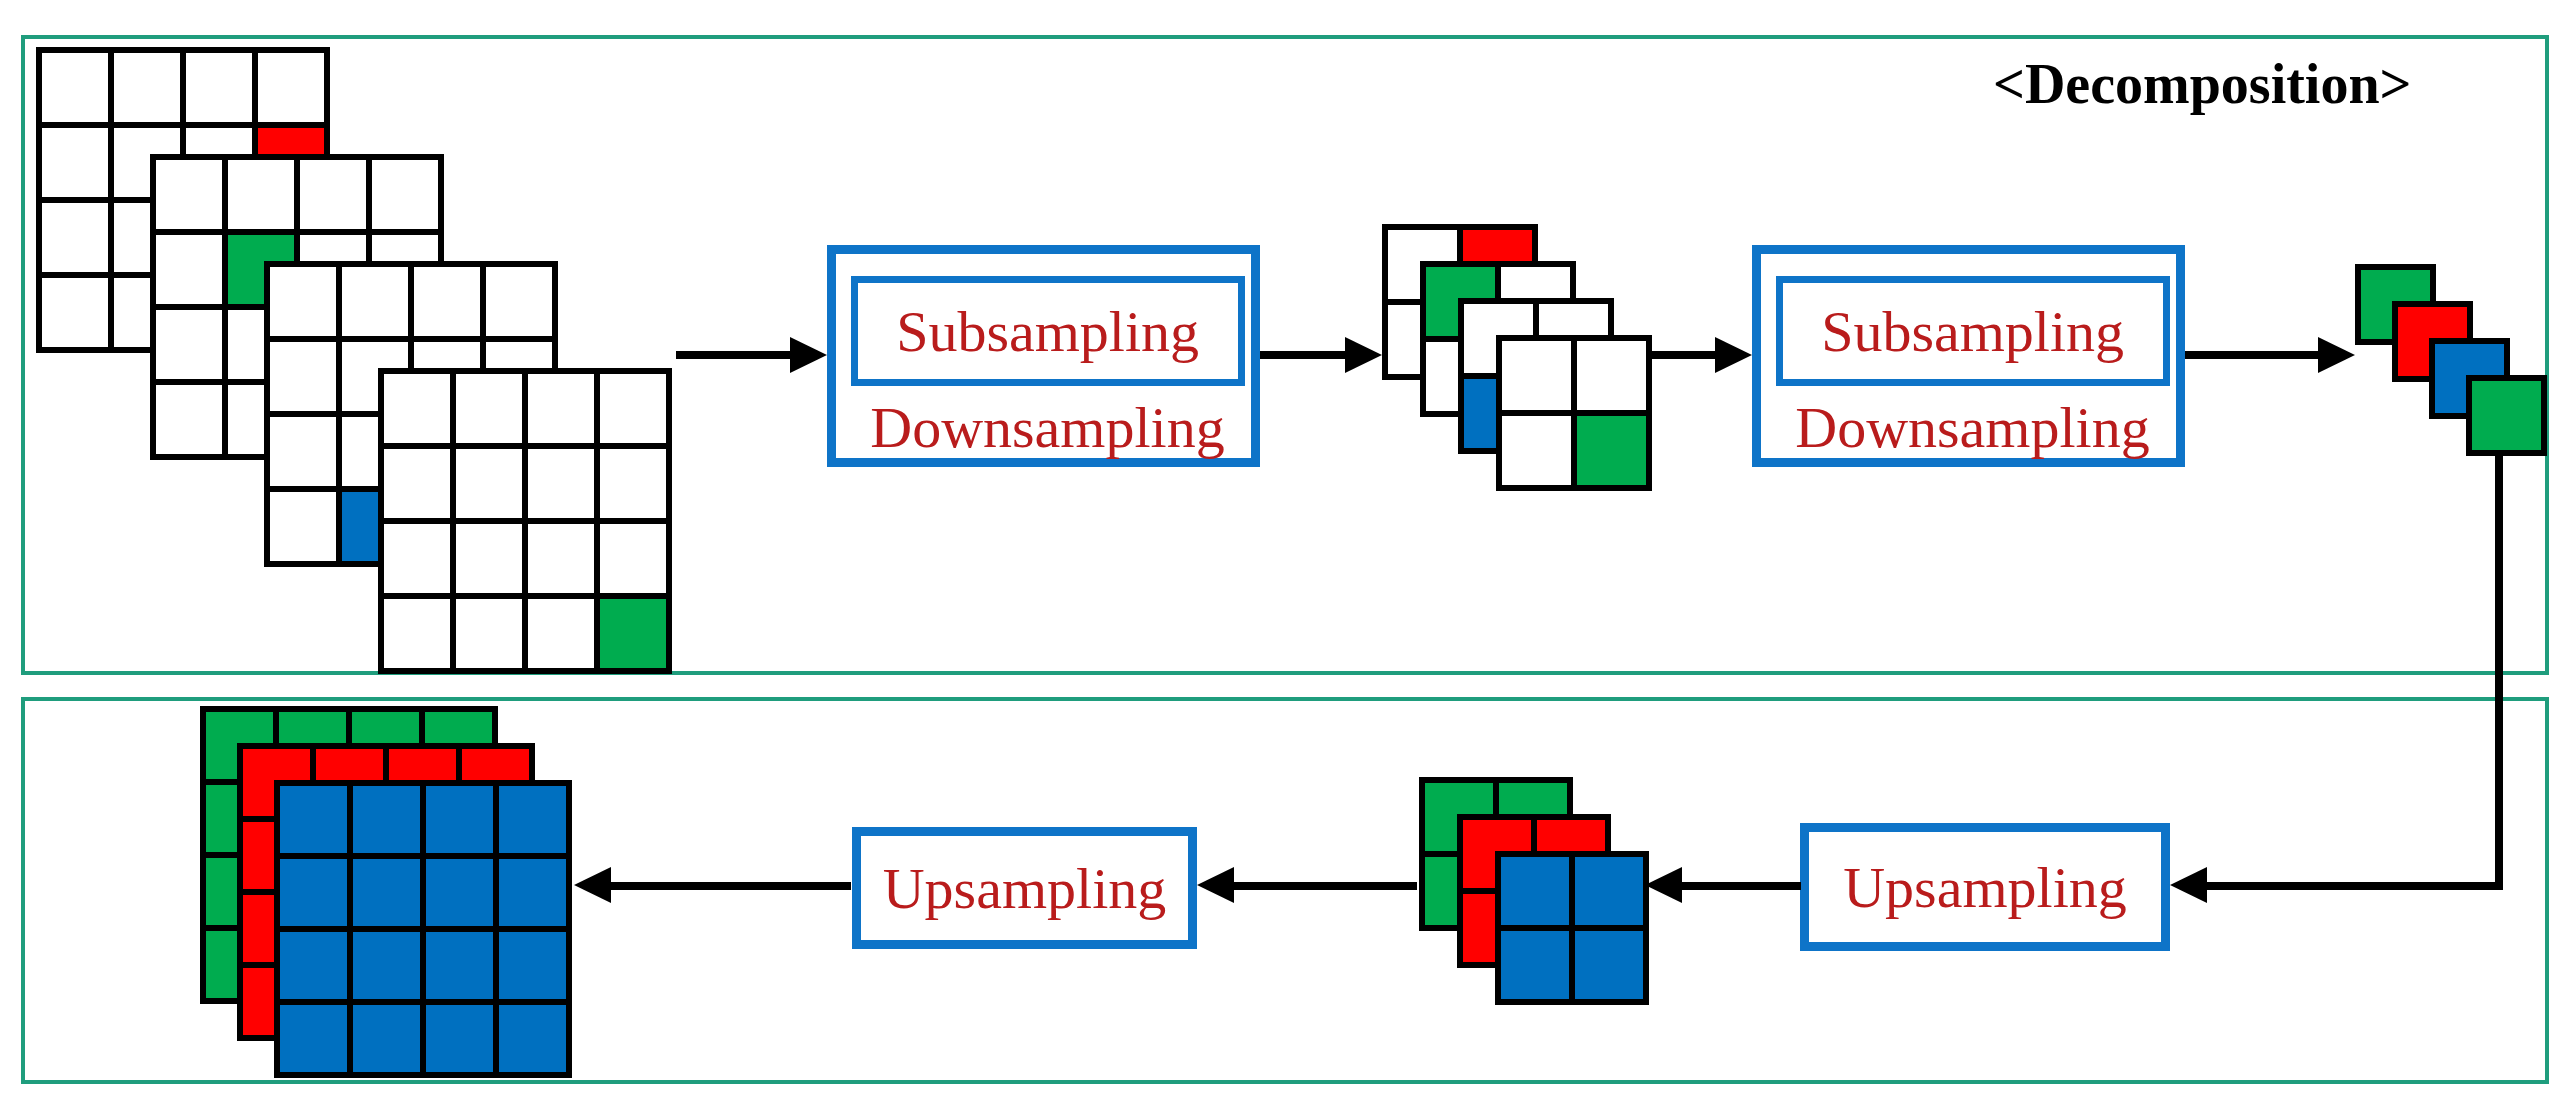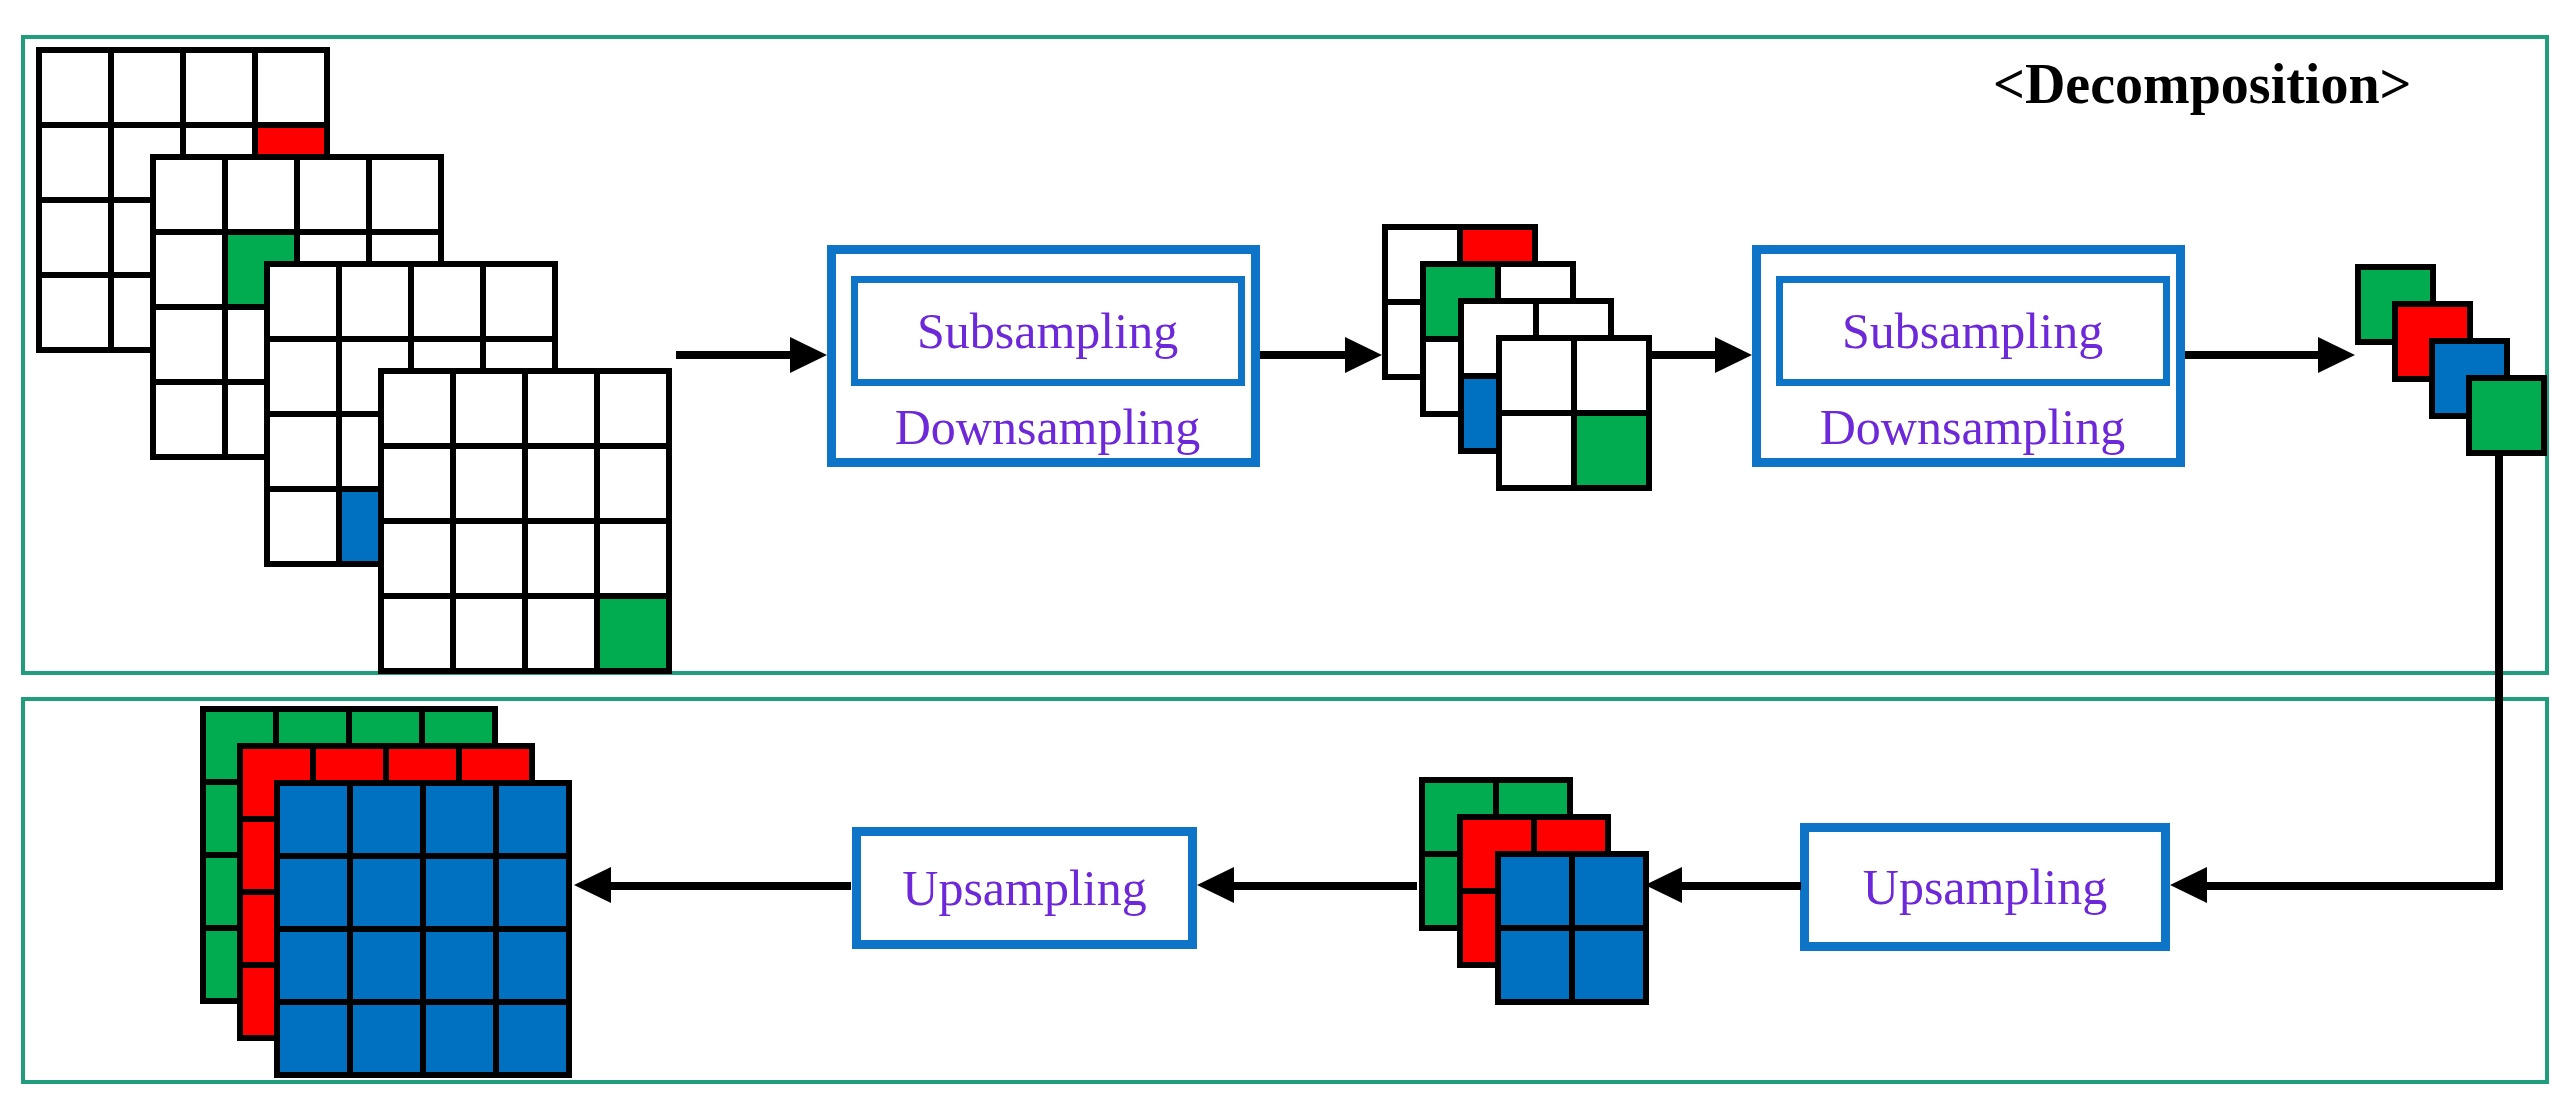--- a/index.html
+++ b/index.html
@@ -2,21 +2,21 @@
 <html><head>
 <meta charset="utf-8">
 <style>
   html,body{margin:0;padding:0;background:#FFFFFF;}
   #figure{position:relative;width:2576px;height:1111px;background:#FFFFFF;overflow:hidden;
           font-family:"Liberation Serif", serif;}
   .panel{position:absolute;box-sizing:border-box;background:#FFFFFF;}
   .panel-label{position:absolute;font-weight:bold;font-size:56px;line-height:1;color:#000;white-space:nowrap;}
   .pbox{position:absolute;box-sizing:border-box;background:#FFFFFF;z-index:3;}
   .pbox-inner{position:absolute;box-sizing:border-box;display:flex;align-items:center;justify-content:center;}
-  .pbox-text{font-size:50px;color:#6d28d9;white-space:nowrap;}
+  .pbox-text{font-size:58px;color:#b91c1c;white-space:nowrap;}
   .pbox-sub{position:absolute;display:flex;align-items:center;justify-content:center;}
   .upbox{display:flex;align-items:center;justify-content:center;}
   .grid-layer{position:absolute;display:grid;background:#FFFFFF;border:3.9px solid #000;}
   .grid-cell{box-sizing:border-box;border:3.9px solid #000;}
   .arrow-line{position:absolute;background:#000;z-index:4;}
   .arrow-head{position:absolute;width:0;height:0;z-index:4;}
 </style>
 </head>
 <body>
 

